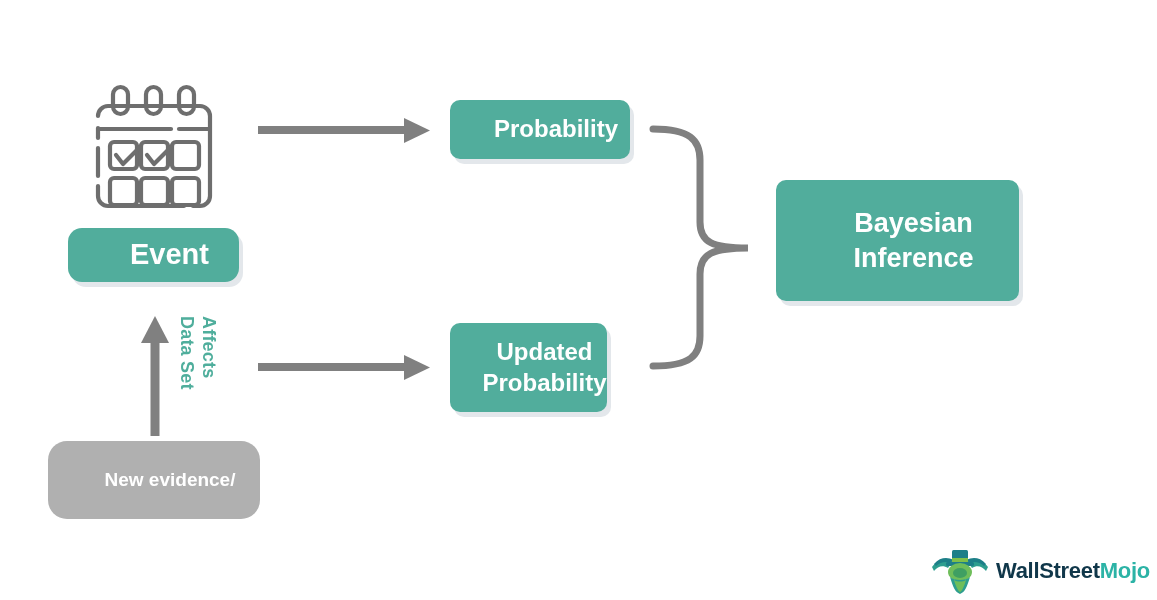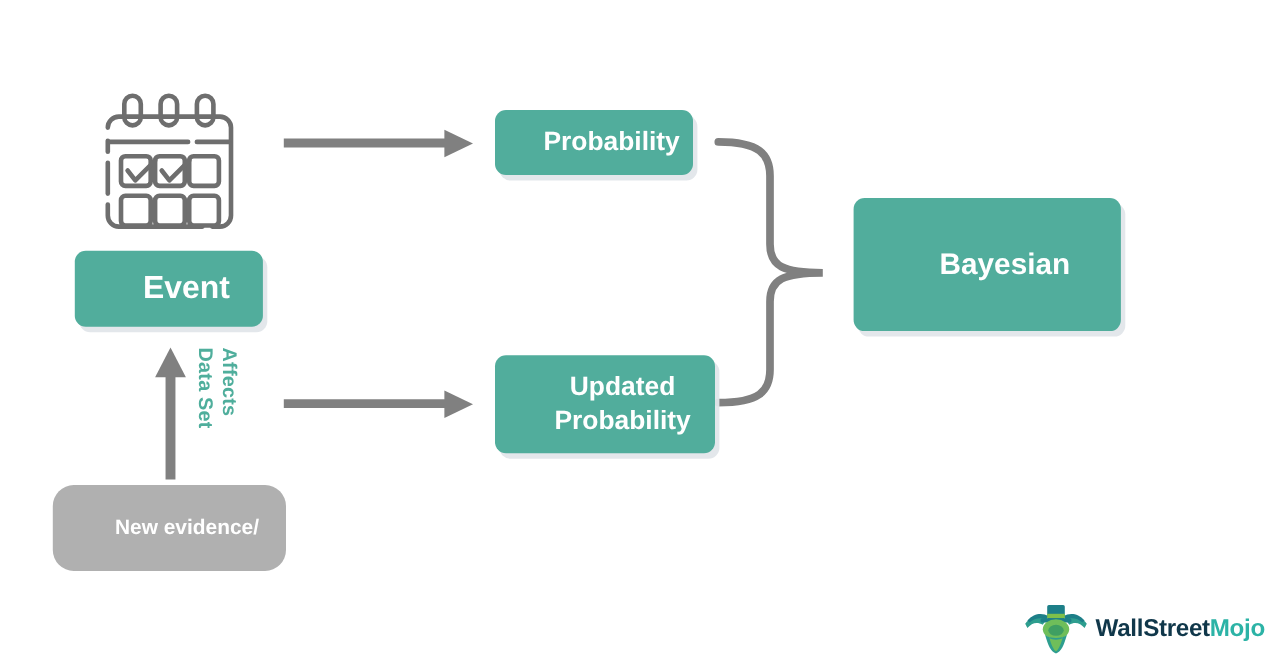--- a/index.html
+++ b/index.html
@@ -29,29 +29,30 @@
     font-weight: bold;
     line-height: 1.28;
     border-radius: 10px;
     box-shadow: 4px 5px 0 0 rgba(225,230,234,0.95);
     padding-left: 32px;
   }
   .node-teal { background: #51ad9c; }
   .node-gray { background: #b0b0b0; box-shadow: none; }
 
   #node-event {
-    left: 68px; top: 228px; width: 171px; height: 69px;
+    left: 68px; top: 228px; width: 171px; height: 54px;
     font-size: 29px;
+    border-radius: 14px;
   }
   #node-probability {
     left: 450px; top: 100px; width: 180px; height: 59px;
     font-size: 24px;
   }
   #node-updated-probability {
-    left: 450px; top: 323px; width: 200px; height: 89px;
+    left: 450px; top: 323px; width: 157px; height: 89px;
     font-size: 24px;
   }
   #node-bayesian {
     left: 776px; top: 180px; width: 243px; height: 121px;
     font-size: 27px;
   }
   #node-new-evidence {
     left: 48px; top: 441px; width: 212px; height: 78px;
     font-size: 19px;
     border-radius: 19px;
@@ -176,20 +177,21 @@
   <div class="node node-teal" id="node-updated-probability">
     <div>
       <div>Updated</div>
       <div>Probability</div>
     </div>
   </div>
 
   <div class="node node-teal" id="node-bayesian">
     <div>
       <div>Bayesian</div>
+      <div>Inference</div>
     </div>
   </div>
 
   <div class="node node-gray" id="node-new-evidence">
     <div>
       <div>New evidence/</div>
     </div>
   </div>
 
   <span class="vlabel" id="label-affects">Affects</span>

